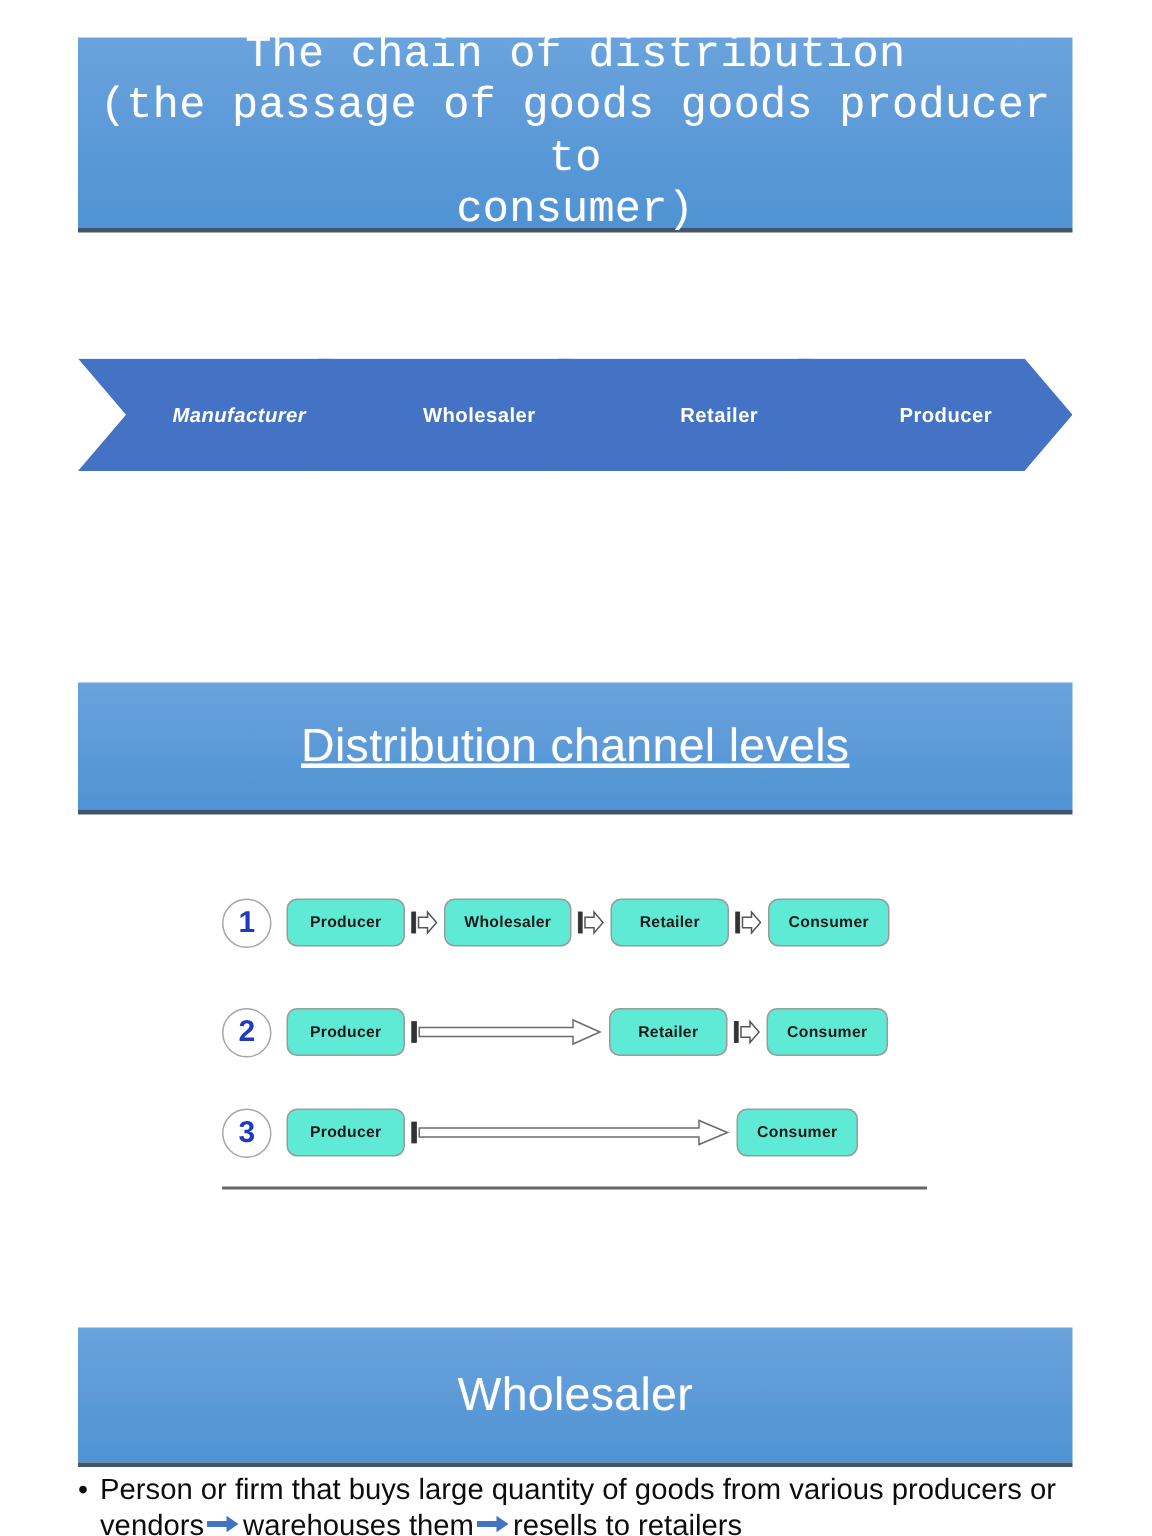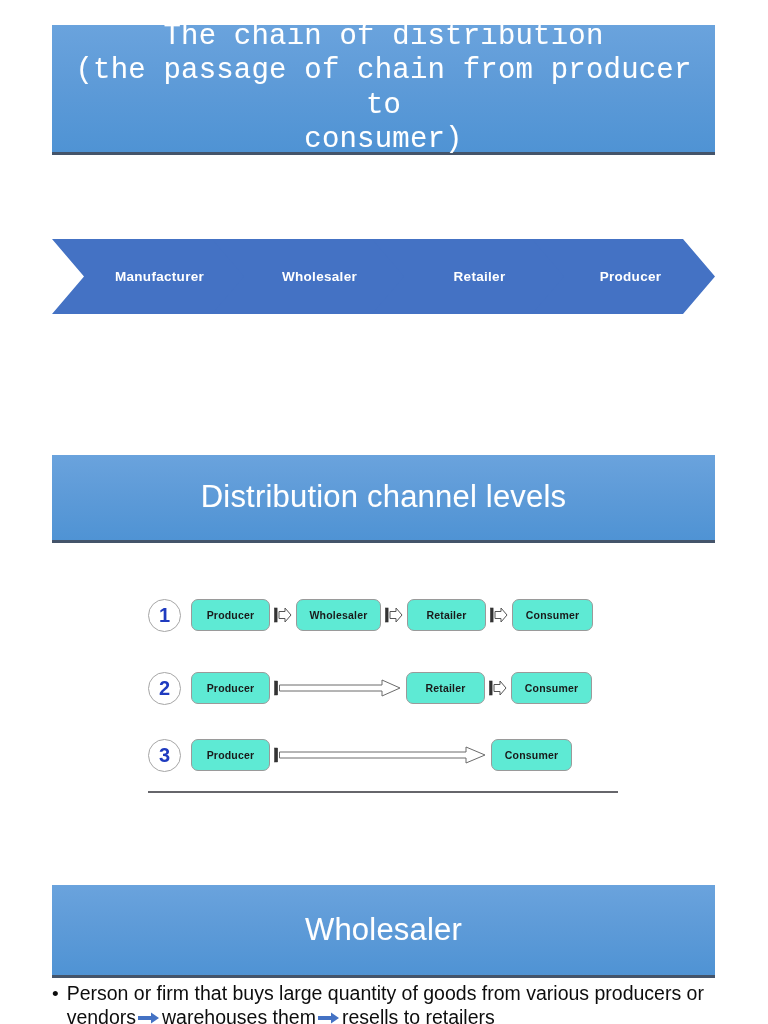--- a/index.html
+++ b/index.html
@@ -41,21 +41,21 @@
   #header-chain {
     top: 25px;
     height: 130px;
   }
   #header-chain .title-text { font-size: 29px; font-family: Liberation Mono, monospace; }
 
   #header-levels {
     top: 455px;
     height: 88px;
   }
-  #header-levels .title-text { font-size: 31px; }
+  #header-levels .title-text { font-size: 31px; text-decoration: underline; }
 
   #header-wholesaler {
     top: 885px;
     height: 93px;
   }
   #header-wholesaler .title-text { font-size: 31px; }
 
   
   #chevron-flow {
     position: absolute;
@@ -71,20 +71,21 @@
     background: #4472c4;
     display: flex;
     align-items: center;
     justify-content: center;
     -webkit-clip-path: polygon(0 0, calc(100% - 32px) 0, 100% 50%, calc(100% - 32px) 100%, 0 100%, 32px 50%);
     clip-path: polygon(0 0, calc(100% - 32px) 0, 100% 50%, calc(100% - 32px) 100%, 0 100%, 32px 50%);
   }
   .chevron.first {
     -webkit-clip-path: polygon(0 0, calc(100% - 32px) 0, 100% 50%, calc(100% - 32px) 100%, 0 100%, 32px 50%);
     clip-path: polygon(0 0, calc(100% - 32px) 0, 100% 50%, calc(100% - 32px) 100%, 0 100%, 32px 50%);
+    font-style: italic;
   }
   .chevron-label {
     color: #ffffff;
     font-size: 13.5px;
     font-weight: bold;
     letter-spacing: 0.3px;
     white-space: nowrap;
     padding-left: 14px;
   }
 
@@ -205,21 +206,21 @@
     position: relative;
     top: -1px;
   }
 </style>
 </head>
 <body>
 
 <div class="slide-header" id="header-chain">
   <div class="title-text">
     <div>The chain of distribution</div>
-    <div>(the passage of chain from producer to</div>
+    <div>(the passage of goods goods producer to</div>
     <div>consumer)</div>
   </div>
 </div>
 
 <div id="chevron-flow">
   <div class="chevron first" id="chevron-0" style="left:0px; width:201px;">
     <span class="chevron-label">Manufacturer</span>
   </div>
   <div class="chevron" id="chevron-1" style="left:160px; width:201px;">
     <span class="chevron-label">Wholesaler</span>

